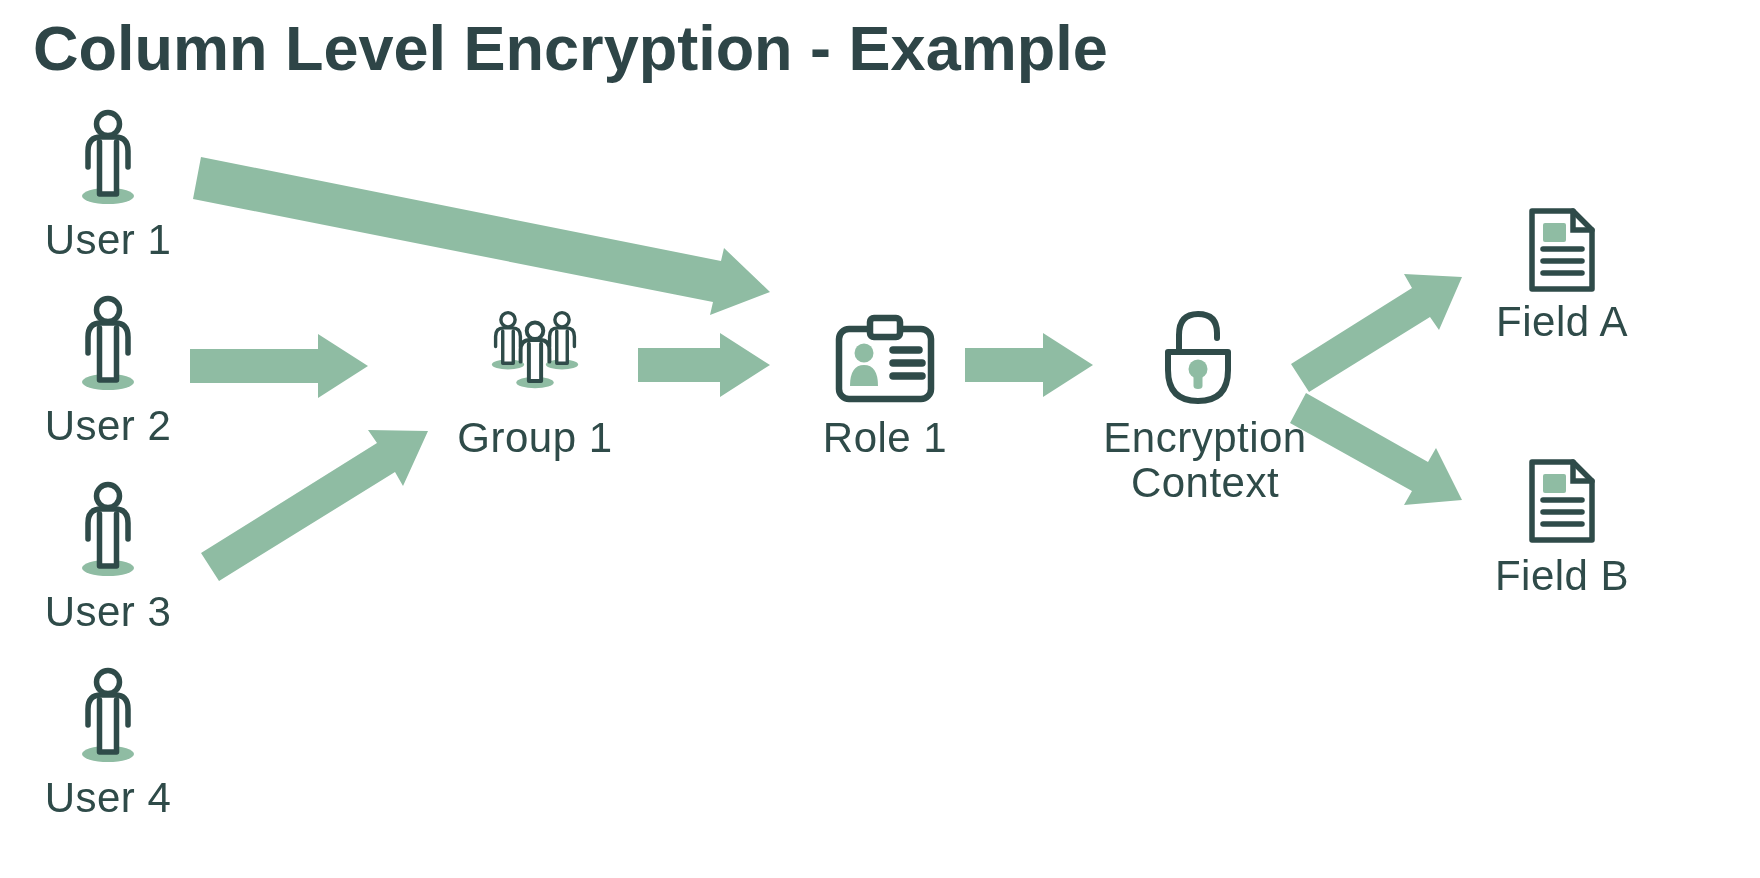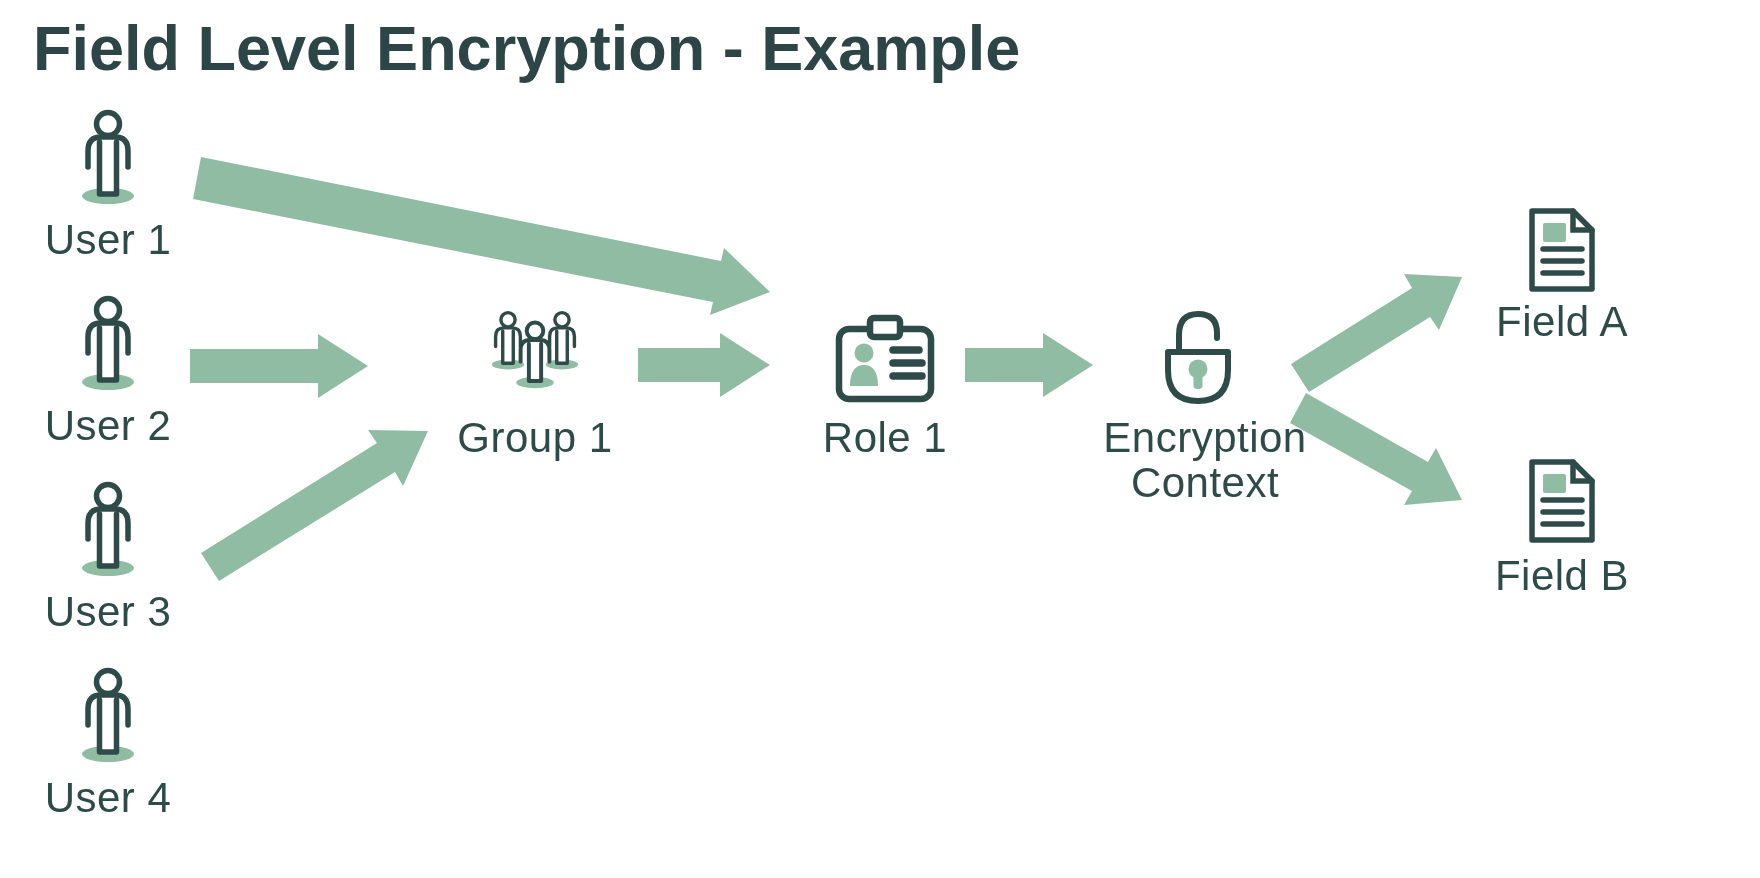--- a/index.html
+++ b/index.html
@@ -19,21 +19,21 @@
   .ink-line2{stroke:#2f4b49;stroke-width:7.5;stroke-linecap:round;}
   .arrow{fill:#8fbca3;stroke:none;}
   text.label{font-family:"Liberation Sans",sans-serif;font-size:42px;fill:#2f4b49;
              text-anchor:middle;letter-spacing:0.5px;}
 </style>
 </head>
 <body>
 
 <div class="stage">
 
-  <h1 class="page-title">Field Level Encryption - Example</h1>
+  <h1 class="page-title">Column Level Encryption - Example</h1>
 
   <svg class="canvas" width="1760" height="878" viewBox="0 0 1760 878">
 
     <defs>
       <g id="person-shape">
         <ellipse cx="0" cy="41" rx="26" ry="8" class="green-fill"></ellipse>
         <path d="M -20 12 L -20 -4 Q -20 -18 -7 -18 L 7 -18 Q 20 -18 20 -4 L 20 12" class="ink-stroke"></path>
         <path d="M -8.5 -13 L -8.5 39 L 8.5 39 L 8.5 -13" class="ink-stroke-fill"></path>
         <circle cx="0" cy="-31" r="11.5" class="ink-stroke-fill"></circle>
       </g>

